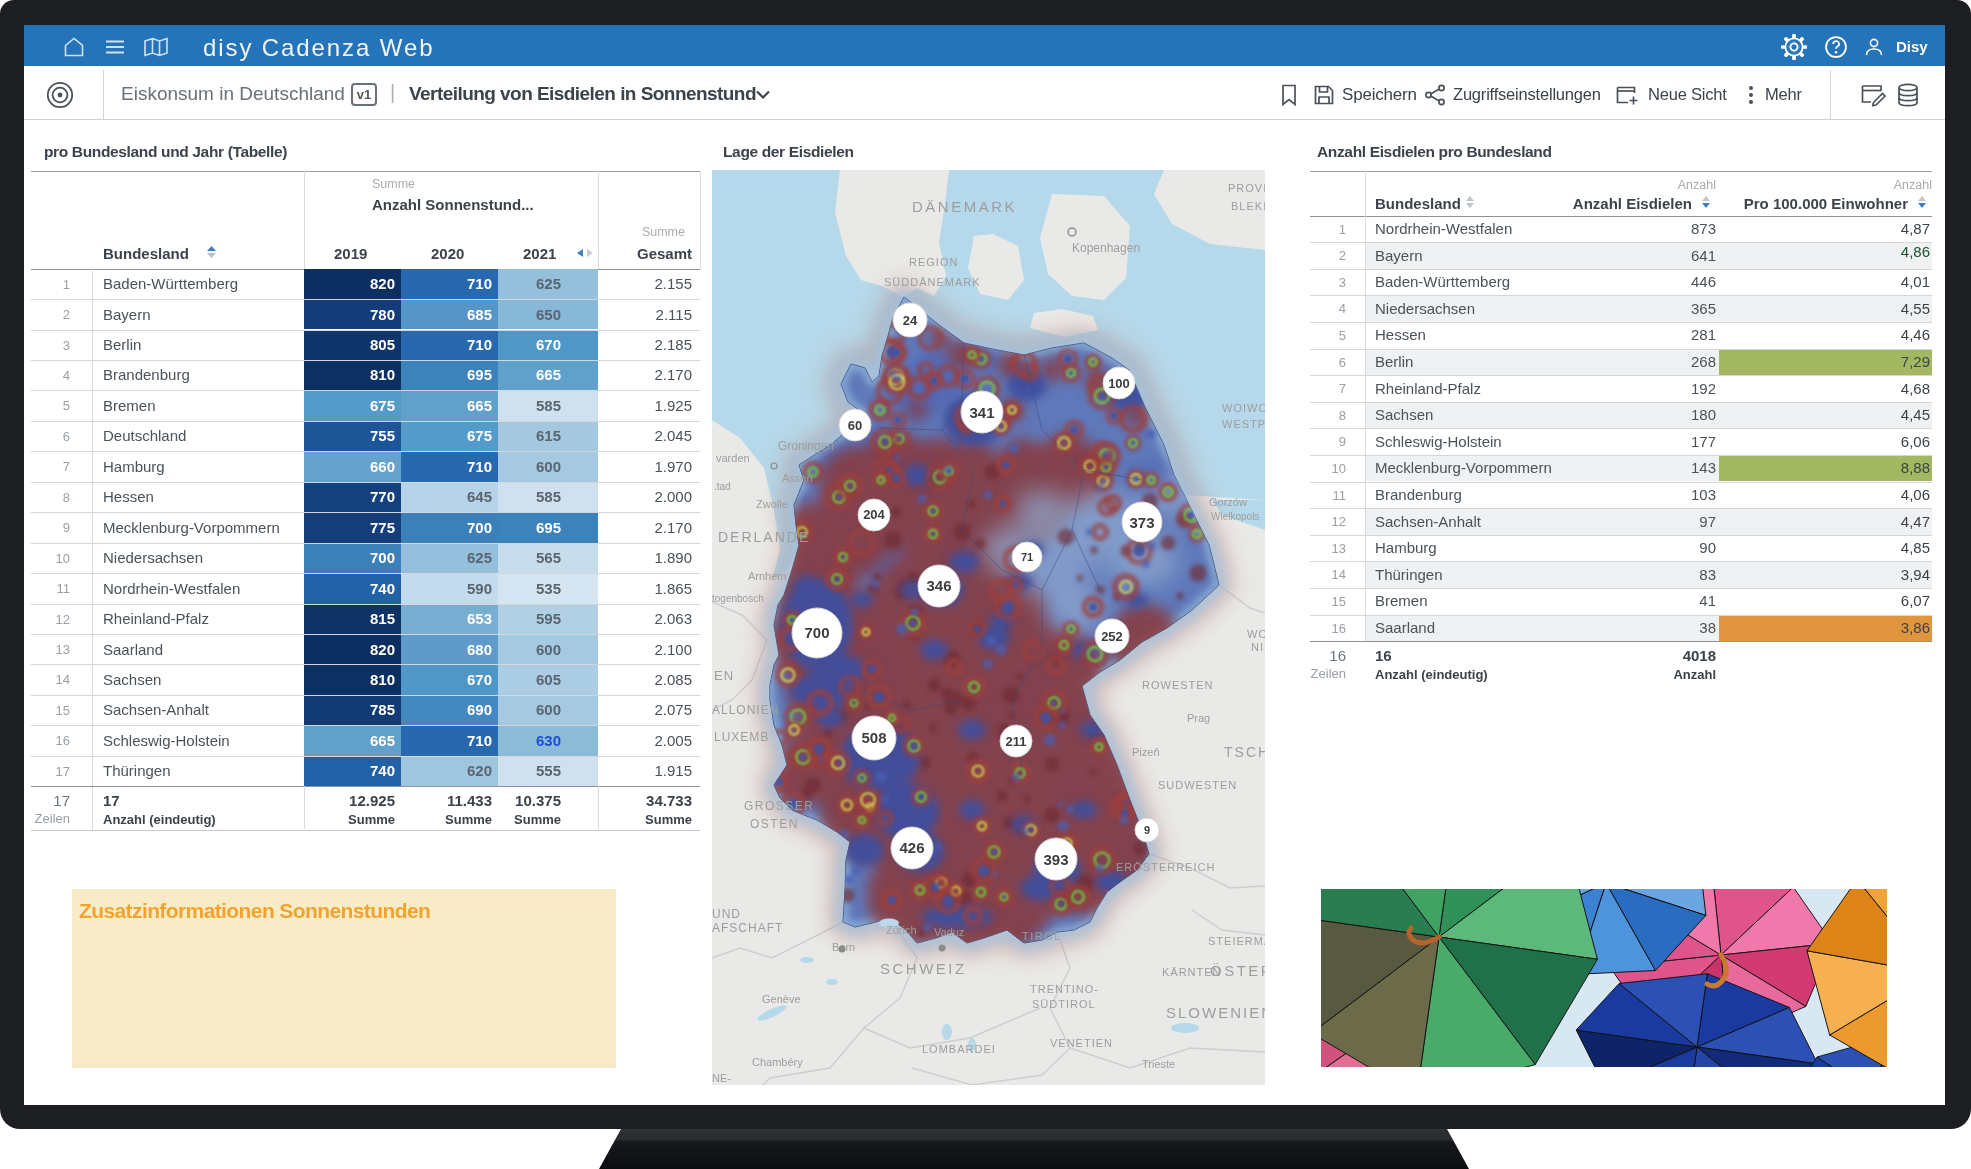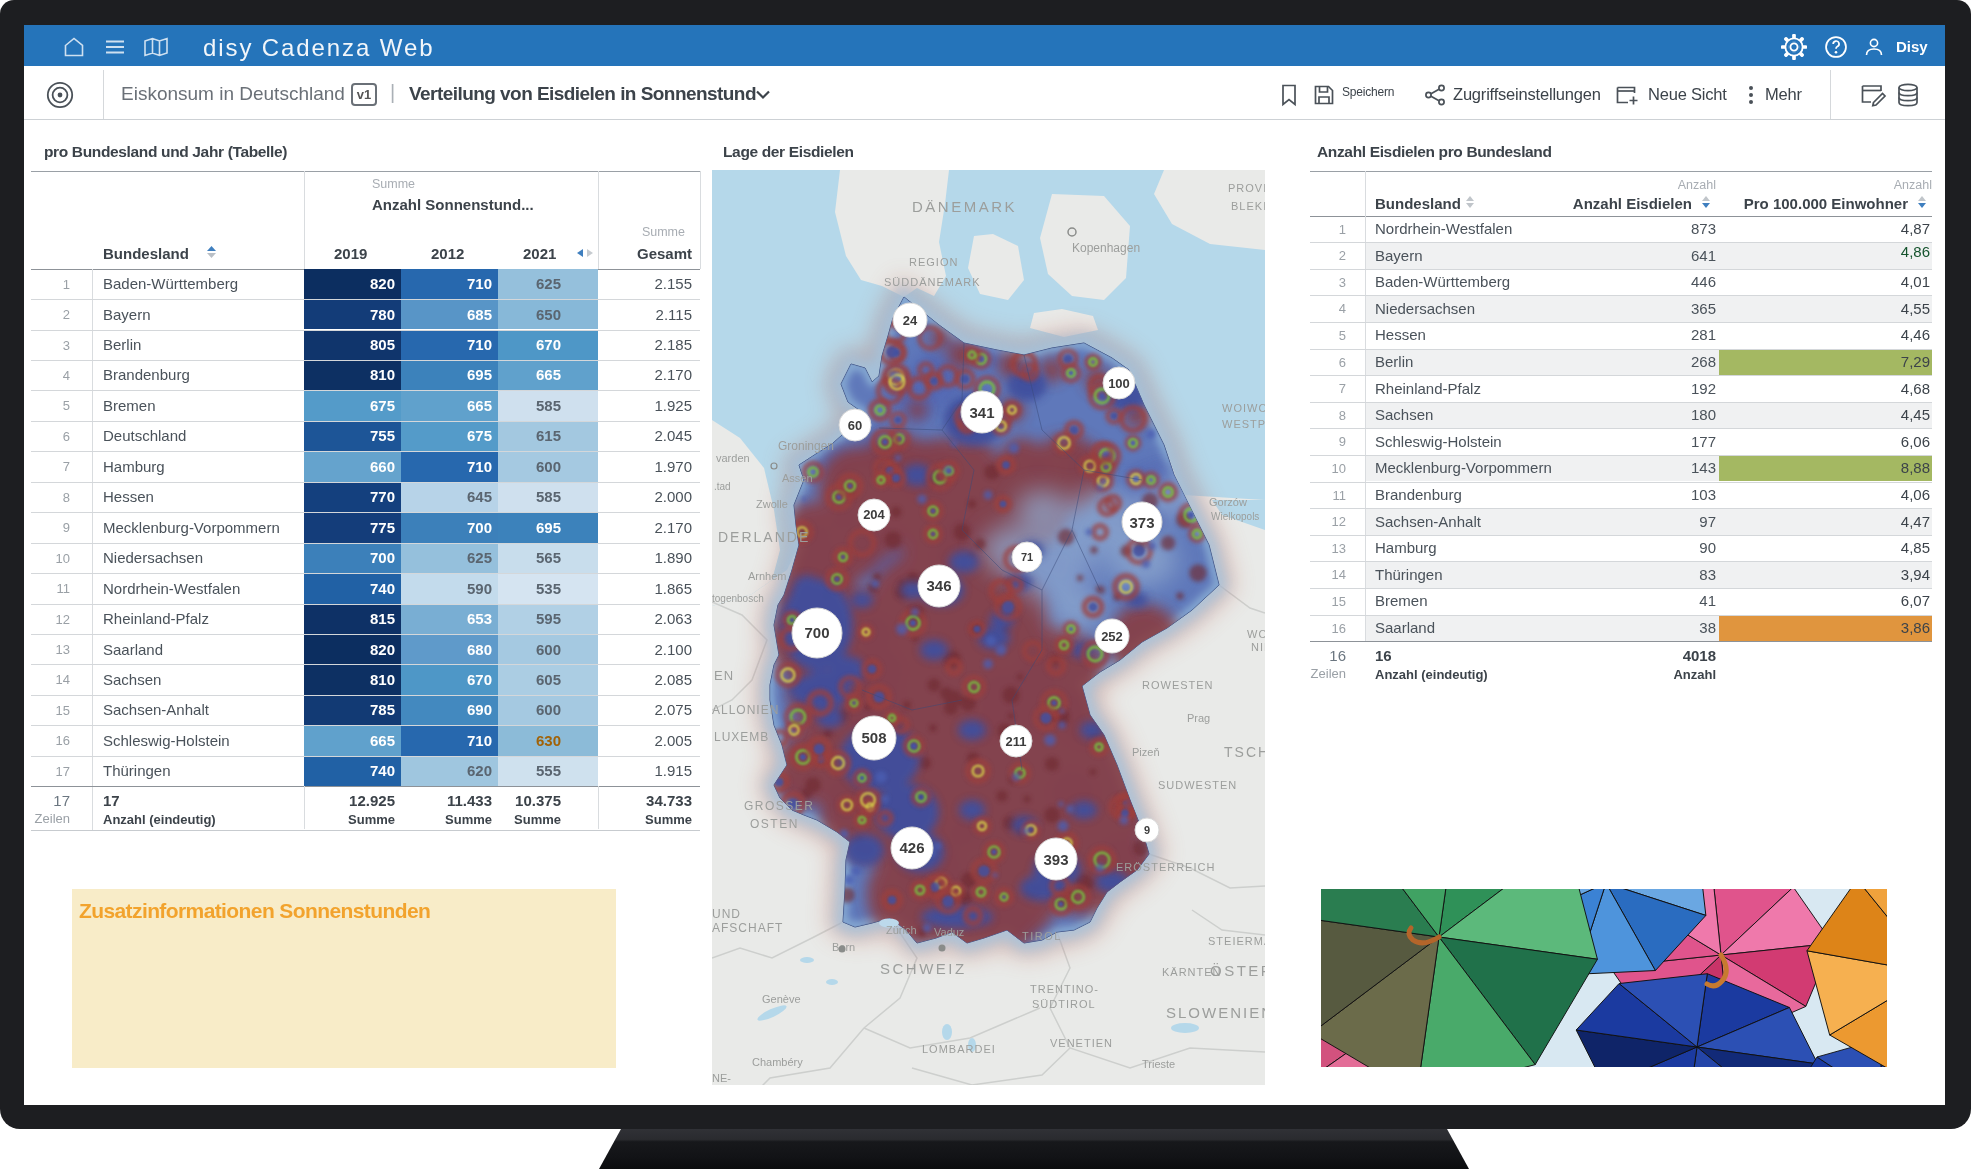--- a/index.html
+++ b/index.html
@@ -100,21 +100,21 @@
           <svg width="20" height="24" viewBox="0 0 20 24" fill="none" stroke="#4a5158" stroke-width="1.7">
             <path d="M4 2.5 H16 V21.5 L10 16.5 L4 21.5 Z"></path>
           </svg>
         </div>
   <div class="icon" style="left:1288px;top:13px">
           <svg width="24" height="24" viewBox="0 0 24 24" fill="none" stroke="#4a5158" stroke-width="1.7">
             <path d="M3.5 3.5 H16.5 L20.5 7.5 V20.5 H3.5 Z"></path>
             <path d="M7.5 3.5 V9 H15.5 V3.5 M7 20.5 V14 H17 V20.5"></path>
           </svg>
         </div>
-  <div class="t" style="left:1318px;top:15px;font-size:12px;color:#3c434a;letter-spacing:-0.2px">Speichern</div>
+  <div class="t" style="left:1318px;top:15px;font-size:17px;color:#3c434a;letter-spacing:-0.2px">Speichern</div>
   <div class="icon" style="left:1399px;top:13px">
           <svg width="24" height="24" viewBox="0 0 24 24" fill="none" stroke="#4a5158" stroke-width="1.7">
             <circle cx="18.5" cy="5" r="2.6"></circle>
             <circle cx="5.5" cy="12" r="2.6"></circle>
             <circle cx="18.5" cy="19" r="2.6"></circle>
             <path d="M8 10.8 L16 6.2 M8 13.2 L16 17.8"></path>
           </svg>
         </div>
   <div class="t" style="left:1429px;top:15px;font-size:16.5px;color:#3c434a;letter-spacing:-0.2px">Zugriffseinstellungen</div>
   <div class="icon" style="left:1590px;top:13px">
@@ -156,21 +156,21 @@
 <div class="t gray12" style="left:348px;top:152.0px">Summe</div>
 <div class="t b15" style="left:348px;top:171.0px">Anzahl Sonnenstund...</div>
 <div class="t gray12" style="right:1260px;top:200.0px">Summe</div>
 <div class="t b15" style="right:1253px;top:220.0px">Gesamt</div>
 <div class="t b15" style="left:79px;top:220.0px">Bundesland</div>
 <svg class="abs" style="left:182px;top:220.0px" width="11" height="14">
         <path d="M5.5 1 L10 6 L1 6 Z" fill="#3f7fbf"></path>
         <path d="M1 8 L10 8 L5.5 13 Z" fill="#b9bfc6"></path>
       </svg>
 <div class="t b15" style="left:310px;top:220.0px">2019</div>
-<div class="t b15" style="left:407px;top:220.0px">2012</div>
+<div class="t b15" style="left:407px;top:220.0px">2020</div>
 <div class="t b15" style="left:499px;top:220.0px">2021</div>
 <svg class="abs" style="left:552px;top:223.0px" width="18" height="10">
         <path d="M7 1 L7 9 L1 5 Z" fill="#3f7fbf"></path>
         <path d="M11 1 L11 9 L17 5 Z" fill="#c6cbd0"></path>
       </svg>
 <div class="hline" style="left:7px;top:243.6px;width:669px;background:#8d9298"></div>
 <div class="vline" style="left:68px;top:243.6px;height:561.6px;background:#d9dcdf"></div>
 <div class="vline" style="left:280px;top:146.0px;height:97.6px;background:#d9dcdf"></div>
 <div class="vline" style="left:574px;top:146.0px;height:98px;background:#d9dcdf"></div>
 <div class="vline" style="left:676px;top:146.0px;height:98px;background:#d9dcdf"></div>
@@ -324,21 +324,21 @@
 <div class="t v15" style="right:1384px;top:676.4px;color:#5a6570">600</div>
 <div class="t n15" style="right:1253px;top:676.4px">2.075</div>
 <div class="hline" style="left:7px;top:700.35px;width:669px;background:#d4d7da"></div>
 <div class="t gray13" style="right:1875px;top:708.35px">16</div>
 <div class="t n15" style="left:79px;top:706.85px">Schleswig-Holstein</div>
 <div class="abs" style="left:280px;top:701.35px;width:97px;height:29.45px;background:#60a1cc"></div>
 <div class="t v15" style="right:1550px;top:706.85px;color:#ffffff">665</div>
 <div class="abs" style="left:377px;top:701.35px;width:97px;height:29.45px;background:#2768ae"></div>
 <div class="t v15" style="right:1453px;top:706.85px;color:#ffffff">710</div>
 <div class="abs" style="left:474px;top:701.35px;width:100px;height:29.45px;background:#8cbbd8"></div>
-<div class="t v15" style="right:1384px;top:706.85px;color:#a16207">630</div>
+<div class="t v15" style="right:1384px;top:706.85px;color:#1d4ed8">630</div>
 <div class="t n15" style="right:1253px;top:706.85px">2.005</div>
 <div class="hline" style="left:7px;top:730.8px;width:669px;background:#d4d7da"></div>
 <div class="t gray13" style="right:1875px;top:738.8px">17</div>
 <div class="t n15" style="left:79px;top:737.3px">Thüringen</div>
 <div class="abs" style="left:280px;top:731.8px;width:97px;height:29.45px;background:#2161a5"></div>
 <div class="t v15" style="right:1550px;top:737.3px;color:#ffffff">740</div>
 <div class="abs" style="left:377px;top:731.8px;width:97px;height:29.45px;background:#9fc6df"></div>
 <div class="t v15" style="right:1453px;top:737.3px;color:#5a6570">620</div>
 <div class="abs" style="left:474px;top:731.8px;width:100px;height:29.45px;background:#cfe1ee"></div>
 <div class="t v15" style="right:1384px;top:737.3px;color:#5a6570">555</div>

